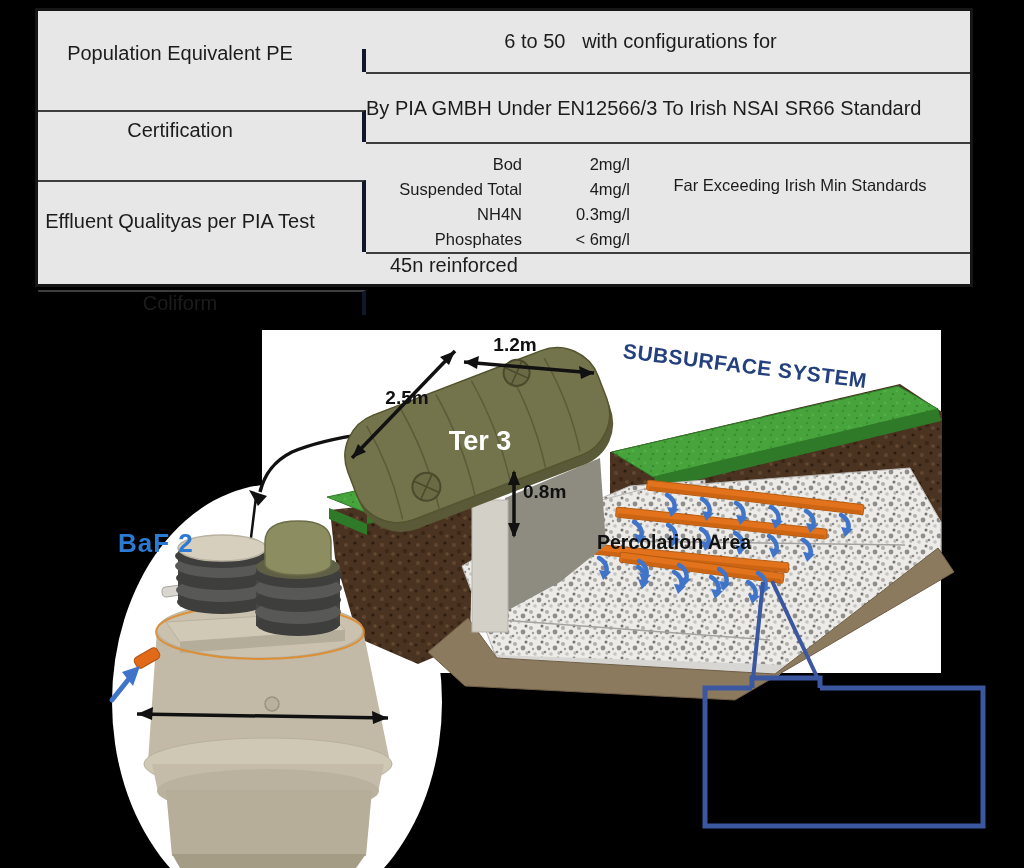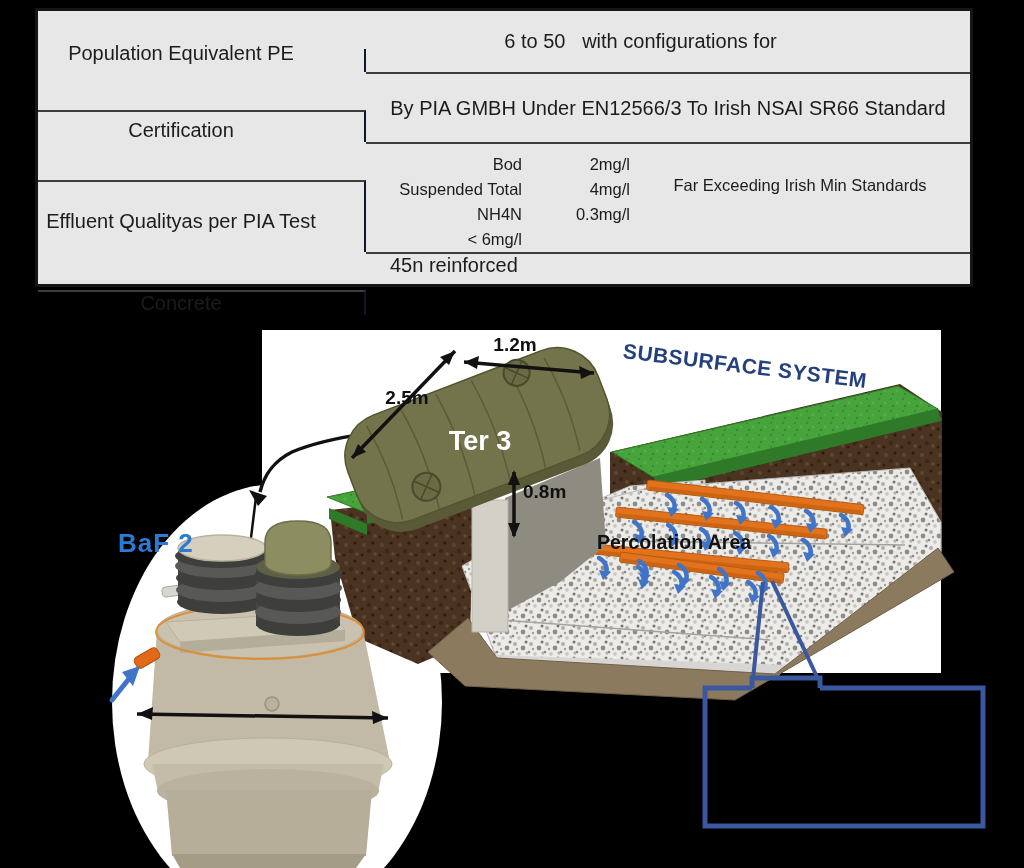--- a/index.html
+++ b/index.html
@@ -9,27 +9,27 @@
   }
   .stage{position:absolute;inset:0;width:1024px;height:868px;}
   
   .spec-table{
     position:absolute;left:35px;top:8px;width:938px;height:279px;
     background:#e7e7e7;border:3px solid #161616;box-sizing:border-box;
     display:grid;grid-template-columns:328px 1fr;grid-template-rows:61px 70px 110px 1fr;
     color:#1c1c1c;font-size:20px;
   }
   .cell{box-sizing:border-box;display:flex;}
-  .cl{border-right:2px solid #0f172a;justify-content:center;padding-right:40px;margin-top:38px;}
+  .cl{border-right:4px solid #0f172a;justify-content:center;padding-right:40px;margin-top:38px;}
   .bt{border-top:2px solid #3d3d3d;}
   .cl.mid{align-items:flex-end;}
   .cl.end{align-items:flex-end;padding-bottom:7px;}
   .cl.col{flex-direction:row;align-items:center;padding-top:9px;line-height:25px;padding-right:40px;}
   .cr-lines{flex-direction:row;align-items:center;justify-content:center;line-height:27px;padding-right:55px;}
-  .cr-center{align-items:center;justify-content:center;}
+  .cr-center{align-items:center;}
   .cr-left{align-items:flex-start;padding-left:24px;}
   .pre{white-space:pre;}
   .effluent{padding-top:8px;font-size:16.5px;}
   .pairs{display:grid;grid-template-columns:150px 86px;column-gap:22px;line-height:24px;margin-left:6px;}
   .pairs .pl{text-align:right;}
   .pairs .pv{text-align:right;}
   .notes{flex:1;text-align:center;}
   .note1{margin-top:2px;}
   .note2{margin-top:24px;}
   
@@ -61,29 +61,30 @@
       <div>as per PIA Test</div>
     </div>
     <div class="cell effluent bt">
       <div class="pairs">
         <span class="pl">Bod</span>
         <span class="pv">2mg/l</span>
         <span class="pl">Suspended Total</span>
         <span class="pv">4mg/l</span>
         <span class="pl">NH4N</span>
         <span class="pv">0.3mg/l</span>
+        <span class="pl">Phosphates</span>
         <span class="pv">&lt; 6mg/l</span>
       </div>
       <div class="notes">
         <div class="note2">Far Exceeding Irish Min Standards</div>
       </div>
     </div>
 
     <div class="cell cl mid bt">
-      <span>Concrete</span>
+      <span>Coliform</span>
     </div>
     <div class="cell cr-left bt">
       <span>45n reinforced</span>
     </div>
   </div>
 
   <svg class="scene" width="1024" height="868" viewBox="0 0 1024 868">
     <defs>
       <pattern id="soilP" width="18" height="18" patternUnits="userSpaceOnUse">
         <rect width="18" height="18" fill="#4a3320"></rect>

